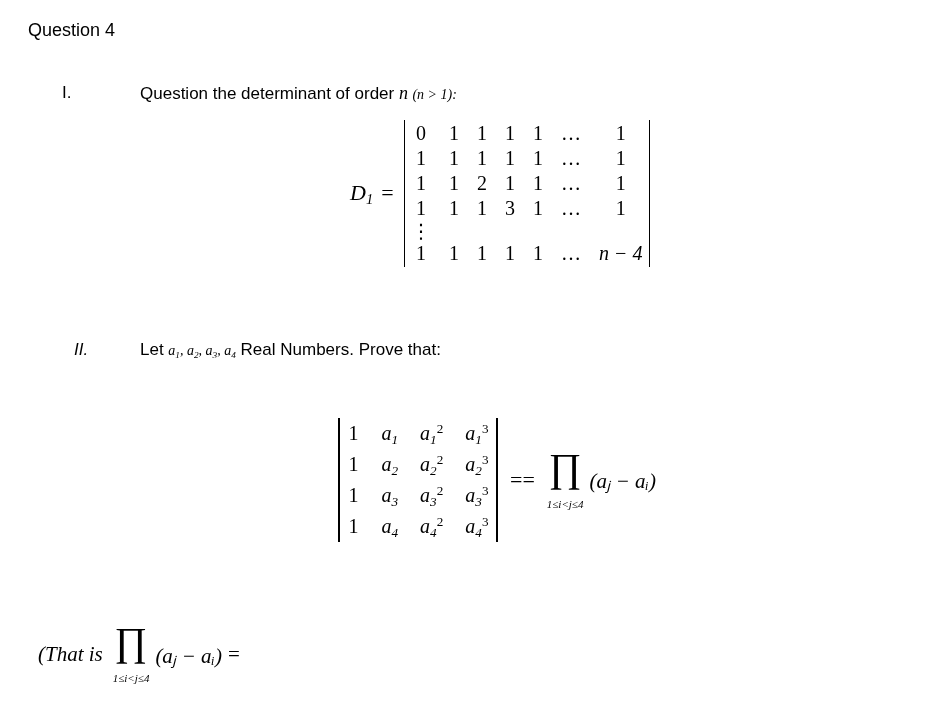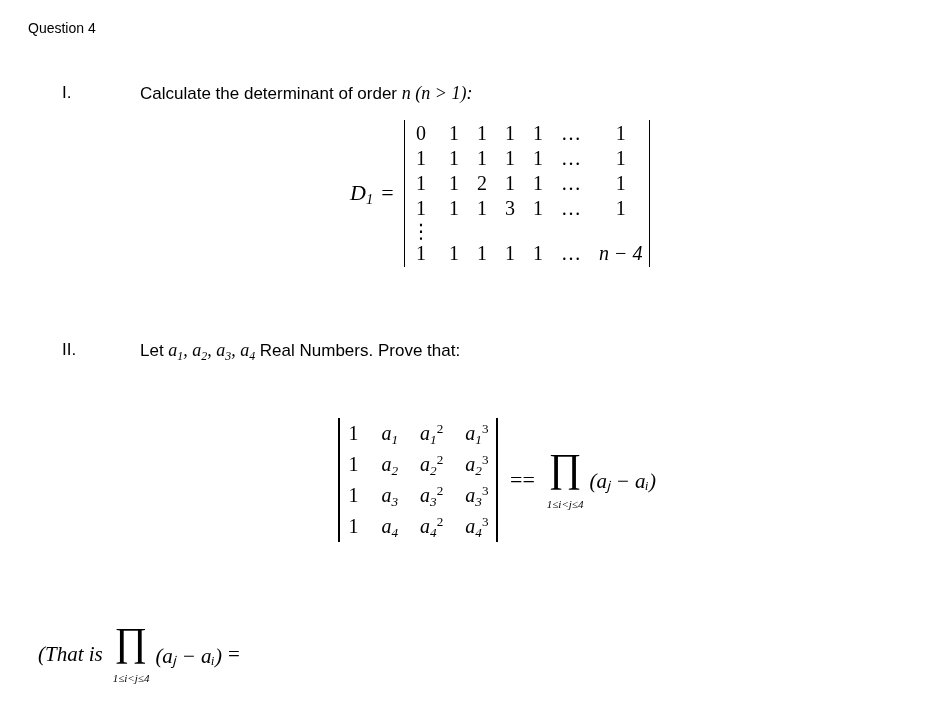--- a/index.html
+++ b/index.html
@@ -17,21 +17,21 @@
   }
   .page {
     position: absolute;
     inset: 0;
   }
 
   .q-title {
     position: absolute;
     left: 28px;
     top: 20px;
-    font-size: 14px;
+    font-size: 18px;
     font-family: "Liberation Sans", sans-serif;
   }
 
   .item-num {
     position: absolute;
     font-size: 17px;
     font-family: "Liberation Sans", sans-serif;
   }
   .item-text {
     position: absolute;
@@ -185,21 +185,21 @@
 </style>
 </head>
 <body>
 
 <div class="page">
 
   <div class="q-title">Question 4</div>
 
   <div class="item-num" style="left:62px; top:83px;">I.</div>
   <div class="item-text" style="left:140px; top:83px;">
-    <span>Calculate the determinant of order </span><span class="mathit" style="font-size:18px;">n</span><span class="mathrm" style="font-size:18px;">&nbsp;</span><span class="mathit" style="font-size:18px;">(n &gt; 1):</span>
+    <span>Question the determinant of order </span><span class="mathit" style="font-size:18px;">n</span><span class="mathrm" style="font-size:18px;">&nbsp;</span><span class="mathit" style="font-size:14px;">(n &gt; 1):</span>
   </div>
 
   <div id="det1-block">
     <span id="det1-label">
       <span>D</span><sub>1</sub>
     </span>
     <span id="det1-eq">=</span>
     <span class="matrix-wrap">
       <span class="vbar"></span>
       <span class="matrix-grid" id="det1-grid">
@@ -248,23 +248,23 @@
         <span class="cell">1</span>
         <span class="cell">1</span>
         <span class="cell">1</span>
         <span class="cell">…</span>
         <span class="cell mathit">n − 4</span>
       </span>
       <span class="vbar"></span>
     </span>
   </div>
 
-  <div class="item-num" style="left:62px; top:340px;">II.</div>
+  <div class="item-num" style="left:74px; top:340px;font-style:italic;">II.</div>
   <div class="item-text" style="left:140px; top:340px;">
-    <span>Let&nbsp;</span><span class="mathit" style="font-size:18px;">a<sub>1</sub>, a<sub>2</sub>, a<sub>3</sub>, a<sub>4</sub></span><span>&nbsp;Real Numbers. Prove that:</span>
+    <span>Let&nbsp;</span><span class="mathit" style="font-size:14px;">a<sub>1</sub>, a<sub>2</sub>, a<sub>3</sub>, a<sub>4</sub></span><span>&nbsp;Real Numbers. Prove that:</span>
   </div>
 
   <div id="vand-block">
     <span class="matrix-wrap">
       <span class="vbar"></span>
       <span class="matrix-grid" id="vand-grid">
         <span class="cell">1</span>
         <span class="cell mathit">a<sub>1</sub></span>
         <span class="cell mathit">a<sub>1</sub><sup class="rm">2</sup></span>
         <span class="cell mathit">a<sub>1</sub><sup class="rm">3</sup></span>

